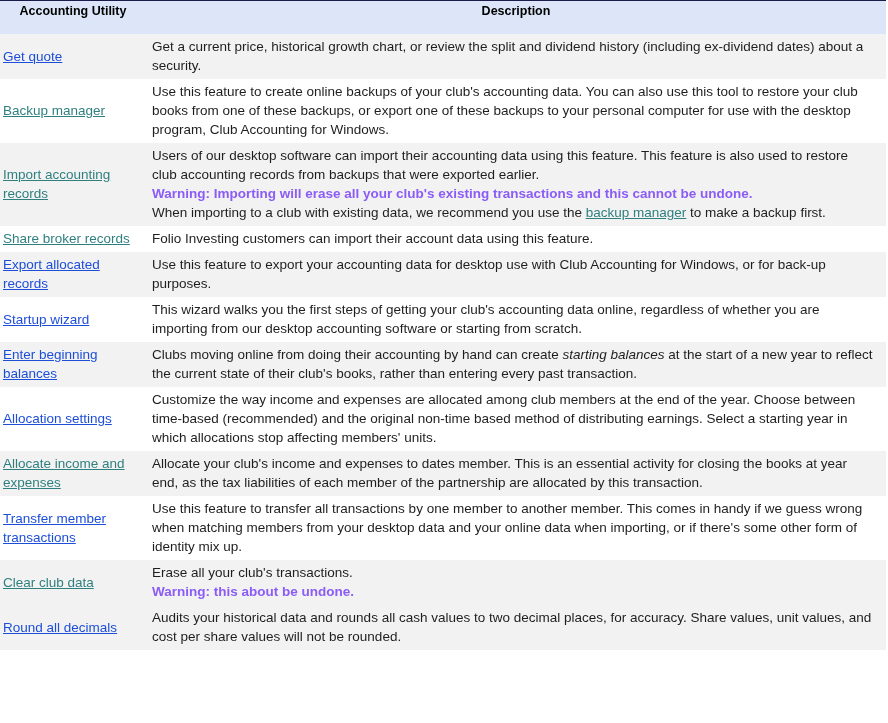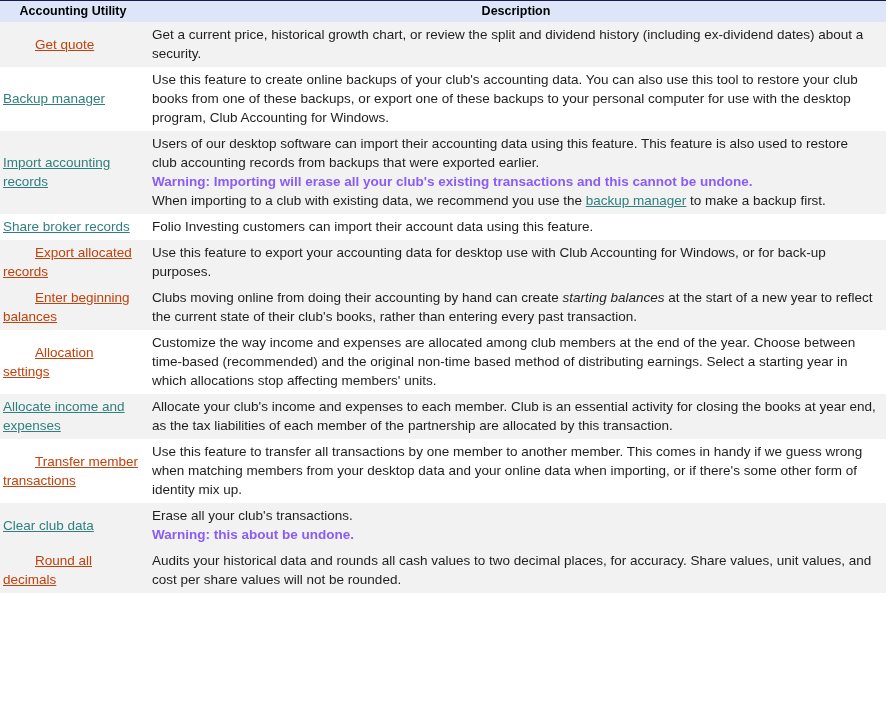--- a/index.html
+++ b/index.html
@@ -29,37 +29,37 @@
     font-size: 13.5px;
     color: #1e1e1e;
   }
   table.utilities col.c1 { width: 146px; }
   table.utilities thead th {
     background: #DCE6F8;
     font-size: 12.5px;
     font-weight: bold;
     color: #000000;
     text-align: center;
-    padding: 3px 2px 4px 2px;
+    padding: 3px 2px 16px 2px;
   }
   table.utilities td {
     vertical-align: middle;
     padding: 3px 4px 4px 3px;
     line-height: 19px;
   }
   table.utilities td.desc-cell {
     padding-left: 6px;
     padding-right: 10px;
   }
   tr.stripe td { background: #F2F2F2; }
   a.util-link {
     text-decoration: underline;
     line-height: 19px;
   }
-  a.navy { color: #c2410c; margin-left: 32px; }
+  a.navy { color: #1d4ed8; }
   a.teal { color: #2F7F7F; }
   .seg-b { font-weight: bold; color: #8b5cf6; }
   .seg-i { font-style: italic; }
   a.inline-link { color: #2F7F7F; text-decoration: underline; }
 </style>
 </head>
 <body>
 
 <div class="page">
 
@@ -88,31 +88,35 @@
           <td class="desc-cell"><span>Users of our desktop software can import their accounting data using this feature. This feature is also used to restore club accounting records from backups that were exported earlier.</span><br><strong class="seg-b">Warning: Importing will erase all your club's existing transactions and this cannot be undone.</strong><br><span>When importing to a club with existing data, we recommend you use the </span><a href="#" class="inline-link">backup manager</a><span> to make a backup first.</span></td>
         </tr>
         <tr>
           <td><a href="#" class="util-link teal">Share broker records</a></td>
           <td class="desc-cell"><span>Folio Investing customers can import their account data using this feature.</span></td>
         </tr>
         <tr class="stripe">
           <td><a href="#" class="util-link navy">Export allocated records</a></td>
           <td class="desc-cell"><span>Use this feature to export your accounting data for desktop use with Club Accounting for Windows, or for back-up purposes.</span></td>
         </tr>
+        <tr>
+          <td><a href="#" class="util-link navy">Startup wizard</a></td>
+          <td class="desc-cell"><span>This wizard walks you the first steps of getting your club's accounting data online, regardless of whether you are importing from our desktop accounting software or starting from scratch.</span></td>
+        </tr>
         <tr class="stripe">
           <td><a href="#" class="util-link navy">Enter beginning balances</a></td>
           <td class="desc-cell"><span>Clubs moving online from doing their accounting by hand can create </span><em class="seg-i">starting balances</em><span> at the start of a new year to reflect the current state of their club's books, rather than entering every past transaction.</span></td>
         </tr>
         <tr>
           <td><a href="#" class="util-link navy">Allocation settings</a></td>
           <td class="desc-cell"><span>Customize the way income and expenses are allocated among club members at the end of the year. Choose between time-based (recommended) and the original non-time based method of distributing earnings. Select a starting year in which allocations stop affecting members' units.</span></td>
         </tr>
         <tr class="stripe">
           <td><a href="#" class="util-link teal">Allocate income and expenses</a></td>
-          <td class="desc-cell"><span>Allocate your club's income and expenses to each member. Club is an essential activity for closing the books at year end, as the tax liabilities of each member of the partnership are allocated by this transaction.</span></td>
+          <td class="desc-cell"><span>Allocate your club's income and expenses to dates member. This is an essential activity for closing the books at year end, as the tax liabilities of each member of the partnership are allocated by this transaction.</span></td>
         </tr>
         <tr>
           <td><a href="#" class="util-link navy">Transfer member transactions</a></td>
           <td class="desc-cell"><span>Use this feature to transfer all transactions by one member to another member. This comes in handy if we guess wrong when matching members from your desktop data and your online data when importing, or if there's some other form of identity mix up.</span></td>
         </tr>
         <tr class="stripe">
           <td><a href="#" class="util-link teal">Clear club data</a></td>
           <td class="desc-cell"><span>Erase all your club's transactions.</span><br><strong class="seg-b">Warning: this about be undone.</strong></td>
         </tr>
         <tr class="stripe">

